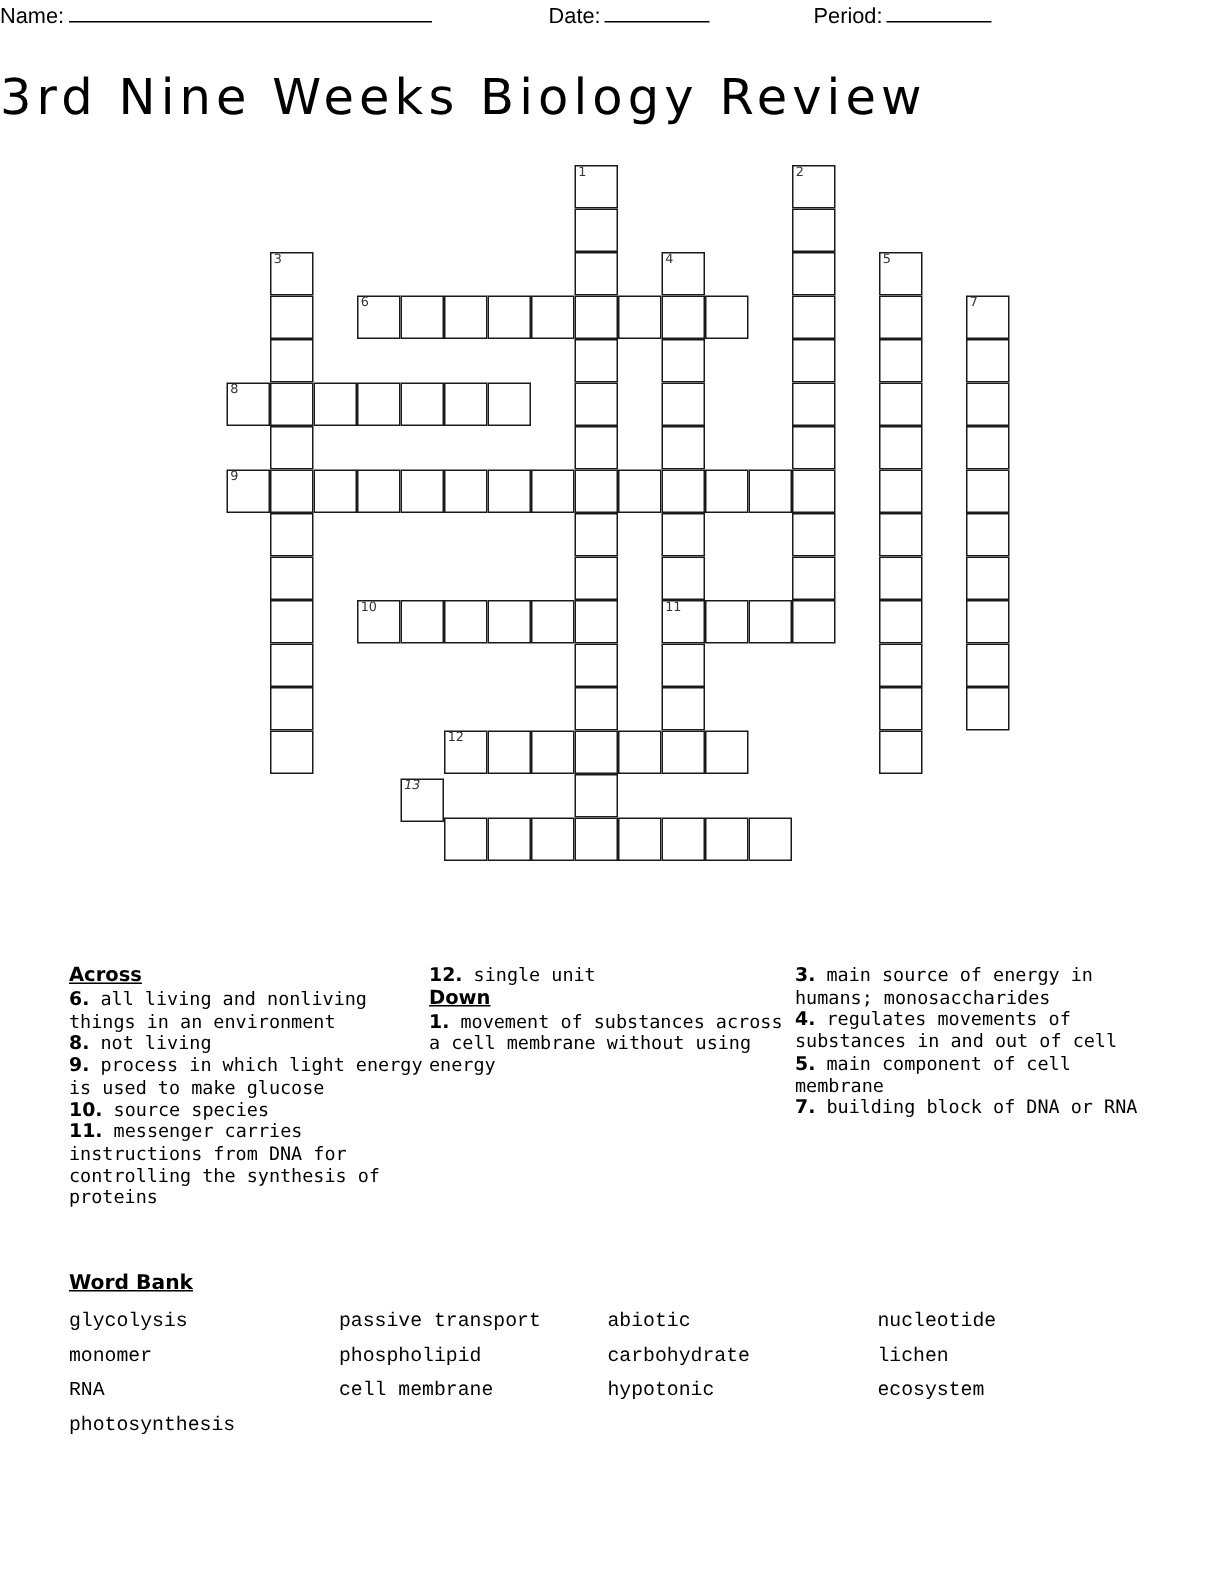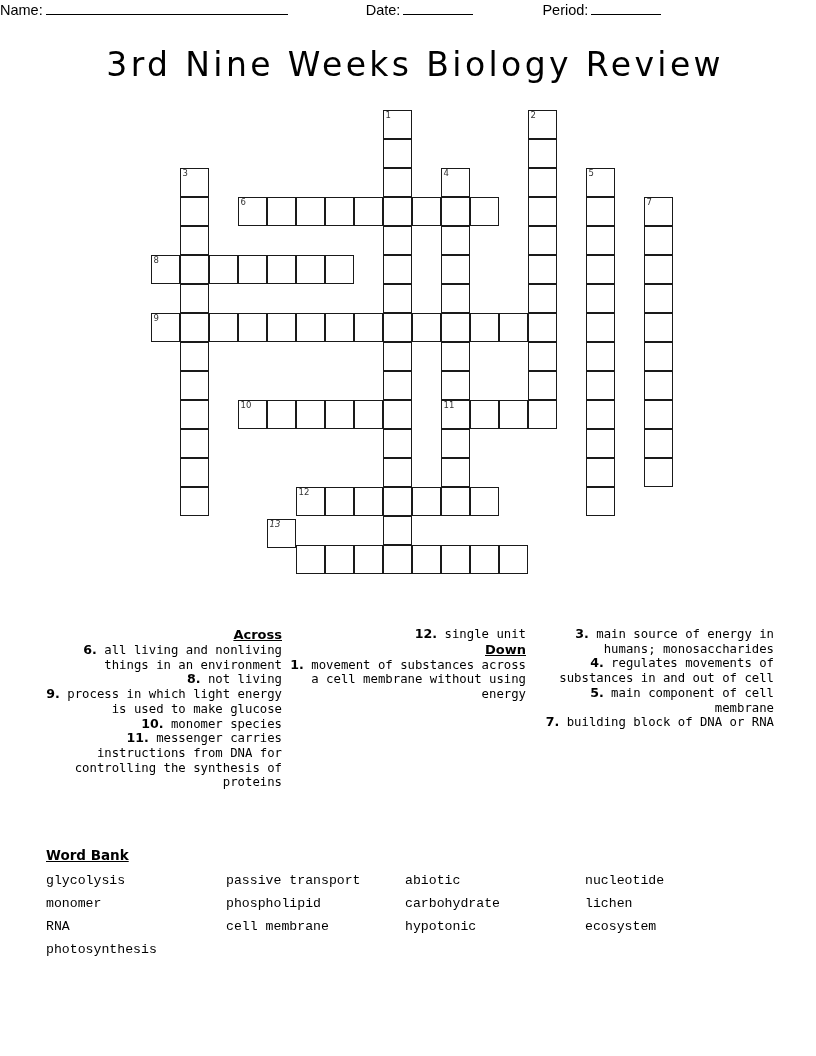--- a/index.html
+++ b/index.html
@@ -41,21 +41,21 @@
   .rule-date   { width: 70px; }
   .rule-period { width: 70px; }
   .sp-name   { width: 30px; }
   .sp-date   { width: 21px; }
 
   
   .puzzle-title {
     position: absolute;
     left: 0; top: 44px;
     width: 724px;
-    text-align: right;
+    text-align: left;
     font-family: "DejaVu Sans", sans-serif;
     font-size: 33px;
     letter-spacing: 3.4px;
     font-weight: 400;
     line-height: 42px;
     white-space: nowrap;
   }
 
   
   #grid-area {
@@ -84,25 +84,24 @@
   
   #clues {
     position: absolute;
     left: 46px;
     top: 627px;
     width: 728px;
     height: 215px;
   }
   .clue-col {
     position: absolute;
-    top: 0;
+    top: 16px;
     font-family: "DejaVu Sans Mono", monospace;
     font-size: 12.3px;
     line-height: 14.7px;
-    text-align: right;
   }
   .col-1 { left: 0px;   width: 236px; }
   .col-2 { left: 240px; width: 240px; }
   .col-3 { left: 484px; width: 244px; }
 
   .clue-heading {
     font-family: "DejaVu Sans", sans-serif;
     font-size: 13px;
     font-weight: 700;
     text-decoration: underline;
@@ -316,21 +315,21 @@
     <div class="xw-cell" style="left: 470px; top: 545px;"></div>
     <div class="xw-cell" style="left: 499px; top: 545px;"></div>
   </div>
 
 <div id="clues">
   <div class="clue-col col-1">
       <span class="clue-heading">Across</span>
       <span class="clue"><span class="clue-no">6.</span><span> all living and nonliving things in an environment</span></span>
       <span class="clue"><span class="clue-no">8.</span><span> not living</span></span>
       <span class="clue"><span class="clue-no">9.</span><span> process in which light energy is used to make glucose</span></span>
-      <span class="clue"><span class="clue-no">10.</span><span> monomer species</span></span>
+      <span class="clue"><span class="clue-no">10.</span><span> source species</span></span>
       <span class="clue"><span class="clue-no">11.</span><span> messenger carries instructions from DNA for controlling the synthesis of proteins</span></span>
     </div>
   <div class="clue-col col-2">
       <span class="clue"><span class="clue-no">12.</span><span> single unit</span></span>
       <span class="clue-heading">Down</span>
       <span class="clue"><span class="clue-no">1.</span><span> movement of substances across a cell membrane without using energy</span></span>
     </div>
   <div class="clue-col col-3">
       <span class="clue"><span class="clue-no">3.</span><span> main source of energy in humans; monosaccharides</span></span>
       <span class="clue"><span class="clue-no">4.</span><span> regulates movements of substances in and out of cell</span></span>

